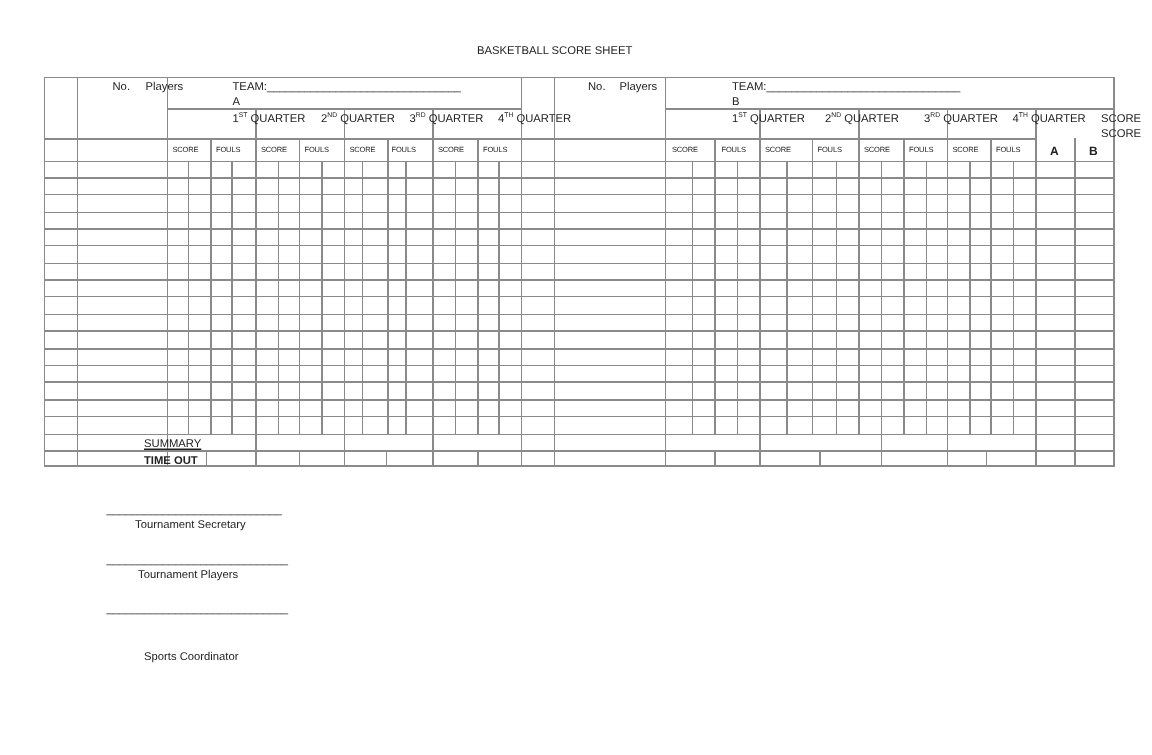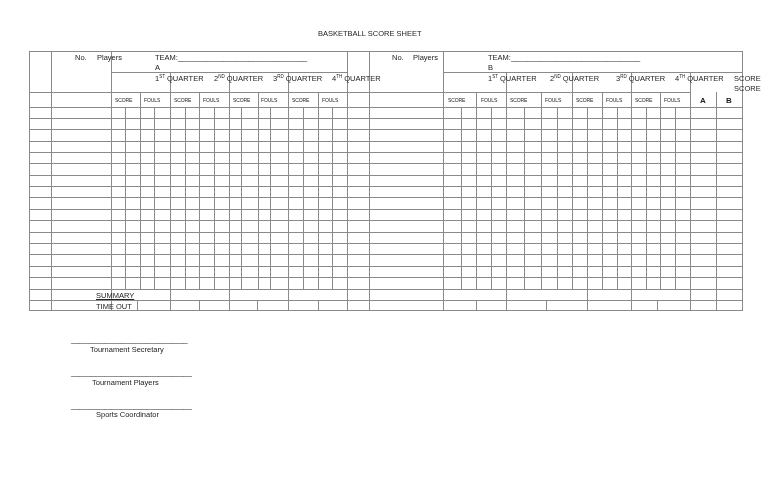--- a/index.html
+++ b/index.html
@@ -137,20 +137,20 @@
 <div class="abs tiny" style="left:510px;top:97px;">SCORE</div>
 <div class="abs tiny" style="left:545px;top:97px;">FOULS</div>
 <div class="abs tiny" style="left:576px;top:97px;">SCORE</div>
 <div class="abs tiny" style="left:606px;top:97px;">FOULS</div>
 <div class="abs tiny" style="left:635px;top:97px;">SCORE</div>
 <div class="abs tiny" style="left:664px;top:97px;">FOULS</div>
 <div class="abs ab" style="left:700px;top:96px;">A</div>
 <div class="abs ab" style="left:726px;top:96px;">B</div>
 
 <div class="abs t" style="left:56px;top:291px;text-decoration:underline;">SUMMARY</div>
-<div class="abs t" style="left:56px;top:302px;">TIME OUT</div>
+<div class="abs t" style="left:56px;top:302px;font-weight:bold;">TIME OUT</div>
 
 <div class="abs t" style="left:31px;top:335px;">____________________________</div>
 <div class="abs t" style="left:50px;top:345px;">Tournament Secretary</div>
 <div class="abs t" style="left:31px;top:368px;">_____________________________</div>
 <div class="abs t" style="left:52px;top:378px;">Tournament Players</div>
 <div class="abs t" style="left:31px;top:401px;">_____________________________</div>
-<div class="abs t" style="left:56px;top:410px;text-align:center;">Sports Coordinator</div>
+<div class="abs t" style="left:56px;top:433px;text-align:center;">Sports Coordinator</div>
 
 </body></html>

